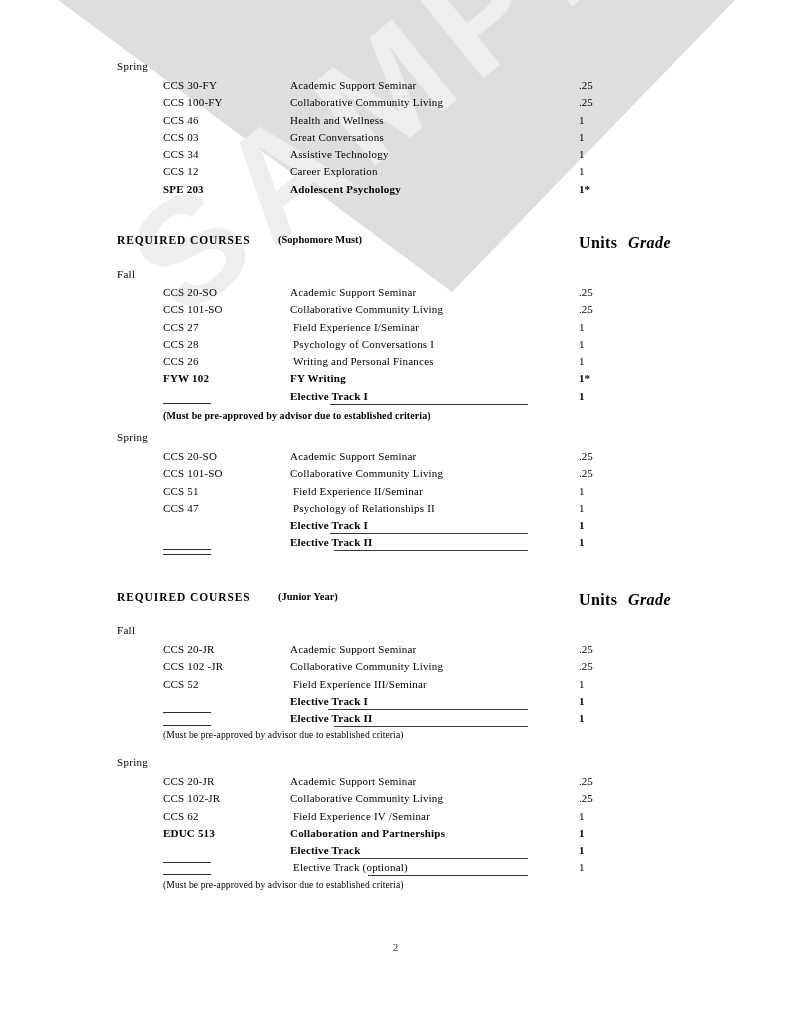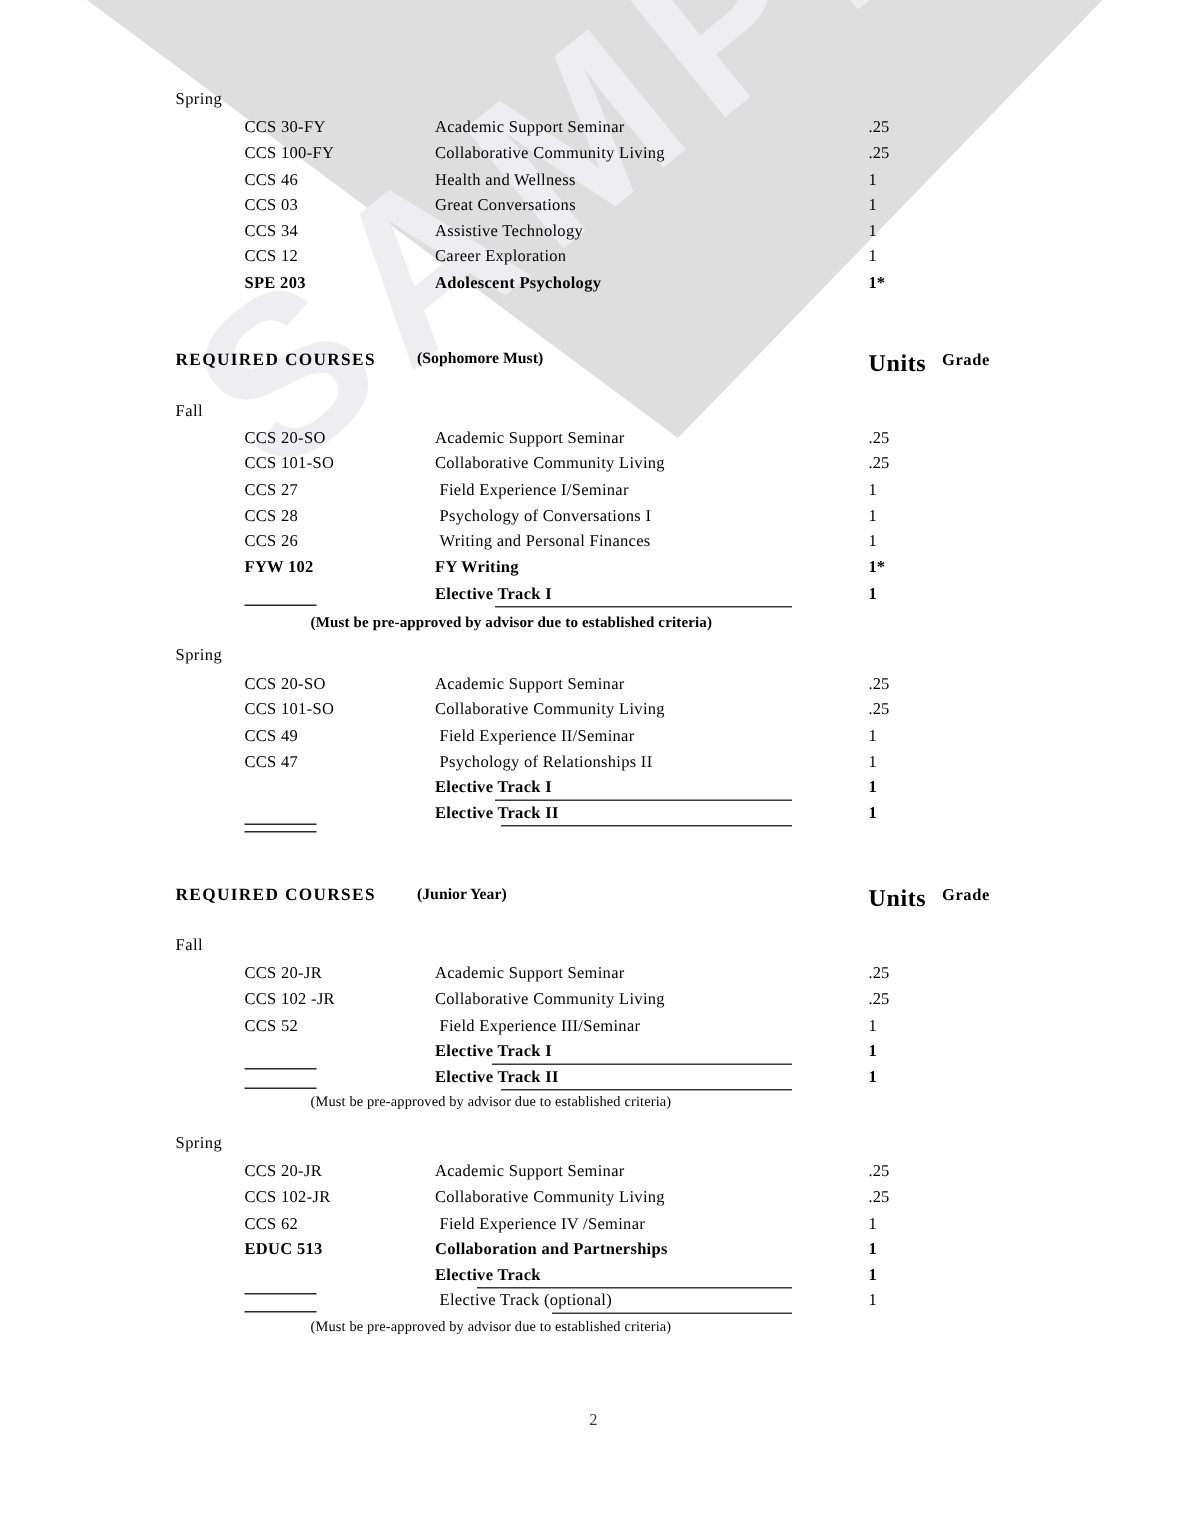--- a/index.html
+++ b/index.html
@@ -88,22 +88,23 @@
     position: absolute;
     left: 579px;
     top: 0;
     font-size: 16px;
     letter-spacing: 0.4px;
   }
   .sh-grade {
     position: absolute;
     left: 628px;
     top: 0;
-    font-size: 11px;
+    font-size: 16px;
     letter-spacing: 0.4px;
+    font-style: italic;
   }
 
   .term-label {
     position: absolute;
     left: 117px;
     font-weight: normal;
     font-size: 11px;
     letter-spacing: 0.3px;
   }
 
@@ -166,21 +167,20 @@
     height: 0;
     border-bottom: 1px solid #3a3a3a;
   }
 
   .note {
     position: absolute;
     left: 163px;
     font-size: 9.6px;
     letter-spacing: 0.1px;
     white-space: nowrap;
-    margin-left: 44px;
   }
   .note.bold {
     font-weight: bold;
     font-size: 10px;
   }
 
   .page-number {
     position: absolute;
     left: 0;
     top: 941px;
@@ -307,21 +307,21 @@
           <span class="c-code">CCS 20-SO</span>
           <span class="c-title">Academic Support Seminar</span>
           <span class="c-units">.25</span>
         </div>
         <div class="course-row">
           <span class="c-code">CCS 101-SO</span>
           <span class="c-title">Collaborative Community Living</span>
           <span class="c-units">.25</span>
         </div>
         <div class="course-row">
-          <span class="c-code">CCS 49</span>
+          <span class="c-code">CCS 51</span>
           <span class="c-title indent">Field Experience II/Seminar</span>
           <span class="c-units">1</span>
         </div>
         <div class="course-row">
           <span class="c-code">CCS 47</span>
           <span class="c-title indent">Psychology of Relationships II</span>
           <span class="c-units">1</span>
         </div>
         <div class="course-row bold elective">
           <span class="c-title">Elective Track I</span>

